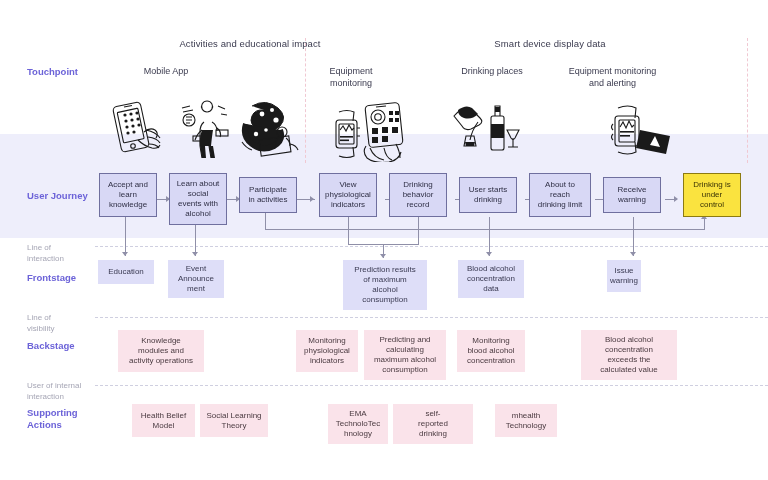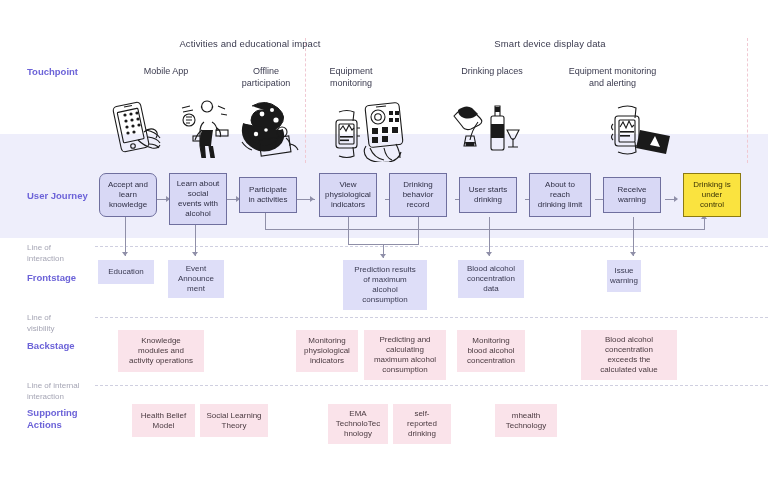--- a/index.html
+++ b/index.html
@@ -111,36 +111,32 @@
   <div class="row-label" style="top:272px;">Frontstage</div>
 
   <div class="line-label" style="top:313px;">
     <div>Line of</div>
     <div>visibility</div>
   </div>
 
   <div class="row-label" style="top:340px;">Backstage</div>
 
   <div class="line-label" style="top:381px;">
-    <div>Line of internal</div>
+    <div>User of internal</div>
     <div>interaction</div>
   </div>
 
   <div class="row-label" style="top:407px;">
     <div>Supporting</div>
     <div>Actions</div>
   </div>
 
   <div class="tp-label" style="left:120px;top:66px;width:92px;">
     <div>Mobile App</div>
     <div></div>
-  </div>
-  <div class="tp-label" style="left:222px;top:66px;width:88px;">
-    <div>Offline</div>
-    <div>participation</div>
   </div>
   <div class="tp-label" style="left:314px;top:66px;width:74px;">
     <div>Equipment</div>
     <div>monitoring</div>
   </div>
   <div class="tp-label" style="left:446px;top:66px;width:92px;">
     <div>Drinking places</div>
     <div></div>
   </div>
   <div class="tp-label" style="left:540px;top:66px;width:145px;">
@@ -313,21 +309,21 @@
   <div class="conn v" style="left:489px;top:217px;height:39px;"></div>
   <div class="arrow-d" style="left:486px;top:252px;"></div>
   <div class="conn v" style="left:633px;top:217px;height:39px;"></div>
   <div class="arrow-d" style="left:630px;top:252px;"></div>
 
   <div class="conn v" style="left:265px;top:213px;height:17px;"></div>
   <div class="conn h" style="left:265px;top:229px;width:440px;"></div>
   <div class="conn v" style="left:704px;top:217px;height:13px;"></div>
   <div class="arrow-u" style="left:701px;top:215px;"></div>
 
-  <div class="box journey" style="left:99px;top:173px;width:58px;height:44px;border-radius:7px;">
+  <div class="box journey" style="left:99px;top:173px;width:58px;height:44px;">
     <div>
       <span>Accept and</span>
       <span>learn</span>
       <span>knowledge</span>
     </div>
   </div>
 
   <div class="box journey" style="left:169px;top:173px;width:58px;height:52px;">
     <div>
       <span>Learn about</span>
@@ -485,21 +481,21 @@
   </div>
 
   <div class="box support" style="left:328px;top:404px;width:60px;height:40px;">
     <div>
       <span>EMA</span>
       <span>TechnoloTec</span>
       <span>hnology</span>
     </div>
   </div>
 
-  <div class="box support" style="left:393px;top:404px;width:58px;height:40px;">
+  <div class="box support" style="left:393px;top:404px;width:80px;height:40px;">
     <div>
       <span>self-</span>
       <span>reported</span>
       <span>drinking</span>
     </div>
   </div>
 
   <div class="box support" style="left:495px;top:404px;width:62px;height:33px;">
     <div>
       <span>mhealth</span>

